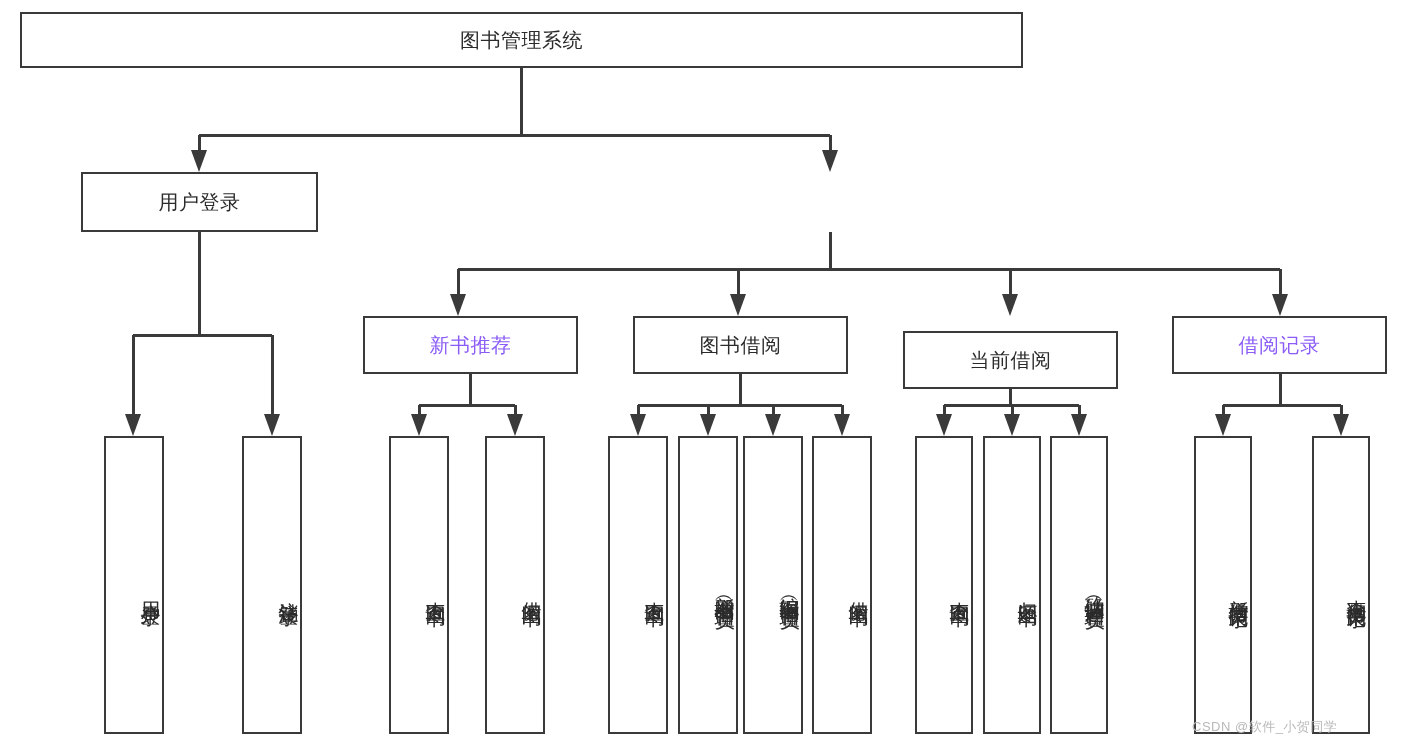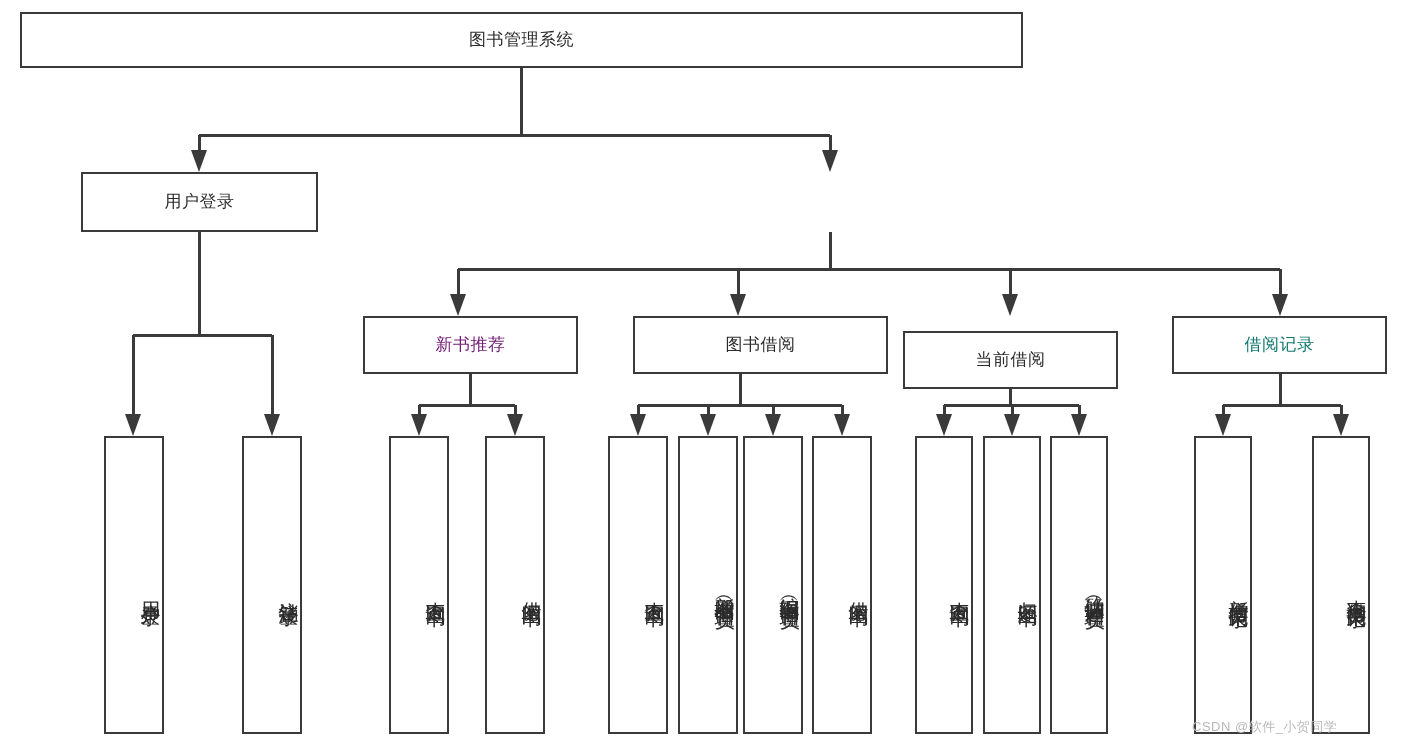--- a/index.html
+++ b/index.html
@@ -32,21 +32,21 @@
     background: #ffffff;
     border: 2px solid #3a3a3a;
     display: flex;
     align-items: center;
     justify-content: center;
     color: #2b2b2b;
     line-height: 1.12;
     text-align: center;
   }
   .node.horiz {
-    font-size: 17px;
+    font-size: 20px;
     letter-spacing: 0.5px;
   }
   .node.vert {
     writing-mode: vertical-rl;
     text-orientation: upright;
     font-size: 20px;
     letter-spacing: 2px;
     align-items: flex-start;
     justify-content: center;
     padding-top: 10px;
@@ -121,33 +121,33 @@
 
   <div class="node horiz" style="left: 20px; top: 12px; width: 1003px; height: 56px; border-color: rgb(58, 58, 58); color: rgb(43, 43, 43);">
       <span>图书管理系统</span>
     </div>
 
   <div class="node horiz" style="left: 81px; top: 172px; width: 237px; height: 60px; border-color: rgb(58, 58, 58); color: rgb(43, 43, 43);">
       <span>用户登录</span>
     </div>
 
 
-  <div class="node horiz" style="left: 363px; top: 316px; width: 215px; height: 58px; border-color: rgb(58, 58, 58); color: #701a75;">
+  <div class="node horiz" style="left: 363px; top: 316px; width: 215px; height: 58px; border-color: rgb(58, 58, 58); color: #8b5cf6;">
       <span>新书推荐</span>
     </div>
 
-  <div class="node horiz" style="left: 633px; top: 316px; width: 255px; height: 58px; border-color: rgb(58, 58, 58); color: rgb(43, 43, 43);">
+  <div class="node horiz" style="left: 633px; top: 316px; width: 215px; height: 58px; border-color: rgb(58, 58, 58); color: rgb(43, 43, 43);">
       <span>图书借阅</span>
     </div>
 
   <div class="node horiz" style="left: 903px; top: 331px; width: 215px; height: 58px; border-color: rgb(58, 58, 58); color: rgb(43, 43, 43);">
       <span>当前借阅</span>
     </div>
 
-  <div class="node horiz" style="left: 1172px; top: 316px; width: 215px; height: 58px; border-color: rgb(58, 58, 58); color: #0f766e;">
+  <div class="node horiz" style="left: 1172px; top: 316px; width: 215px; height: 58px; border-color: rgb(58, 58, 58); color: #8b5cf6;">
       <span>借阅记录</span>
     </div>
 
   <div class="node vert" style="left: 104px; top: 436px; width: 60px; height: 298px; border-color: rgb(58, 58, 58); color: rgb(43, 43, 43);">
       <span>用户登录</span>
     </div>
 
   <div class="node vert" style="left: 242px; top: 436px; width: 60px; height: 298px; border-color: rgb(58, 58, 58); color: rgb(43, 43, 43);">
       <span>注销登录</span>
     </div>

